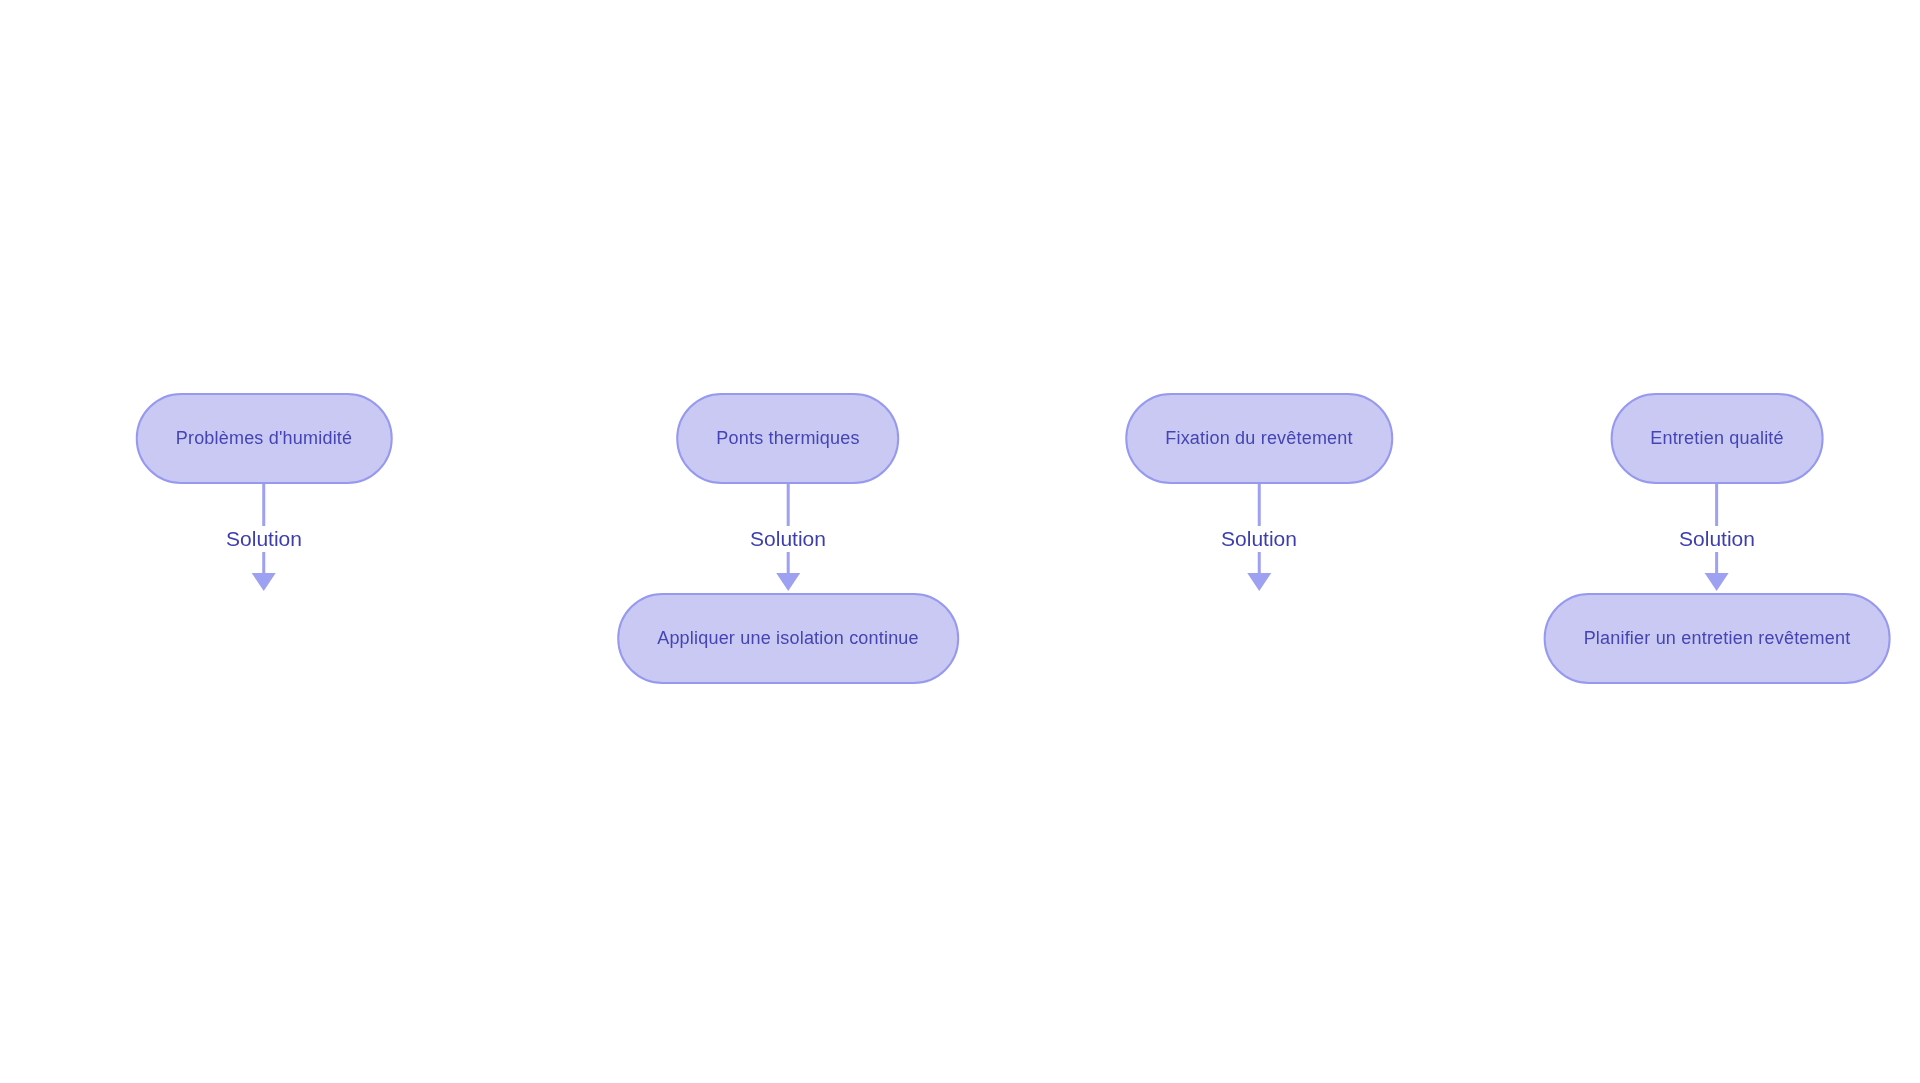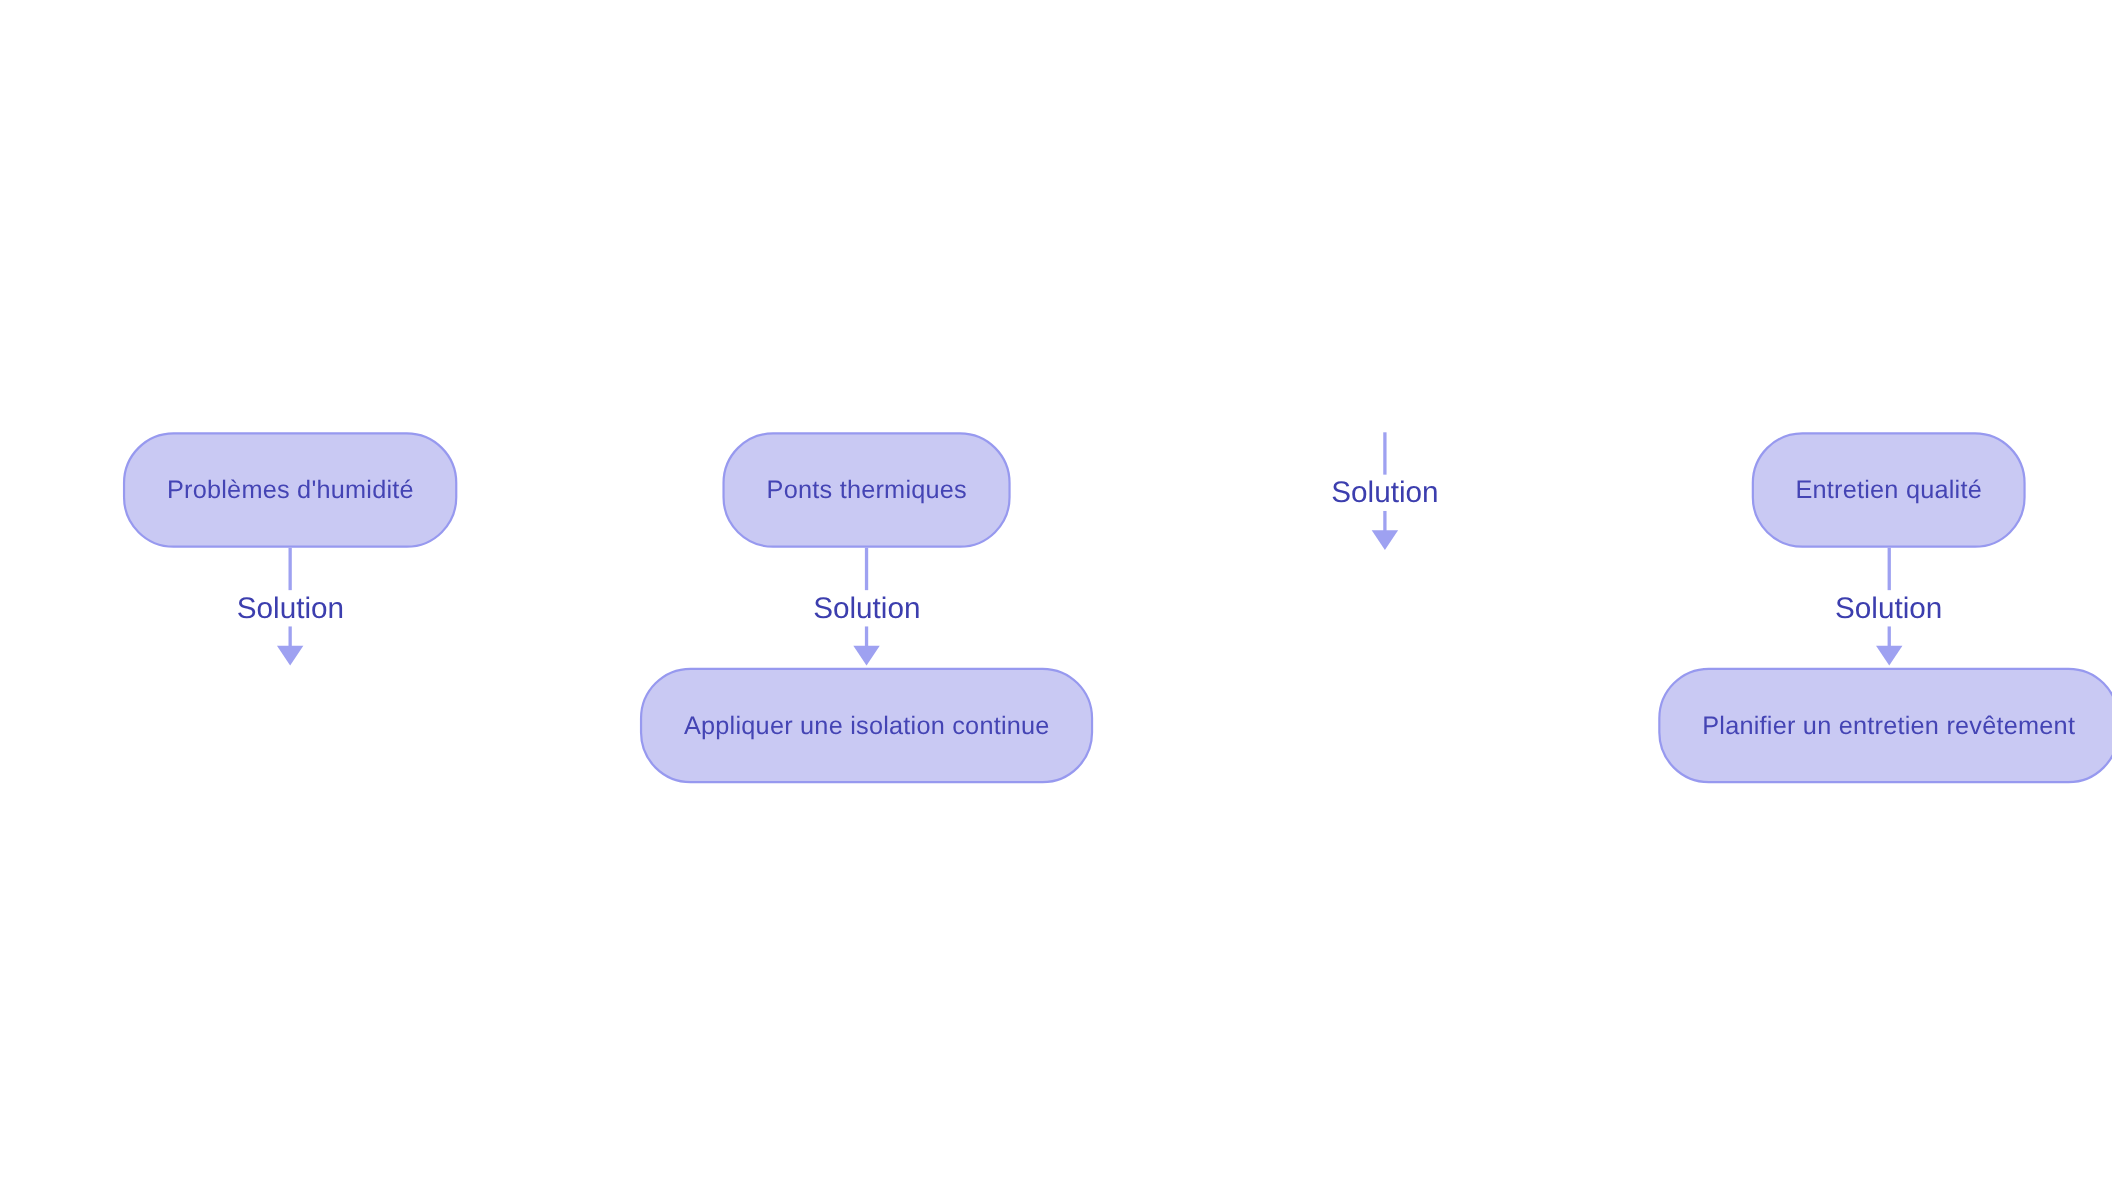--- a/index.html
+++ b/index.html
@@ -20,30 +20,30 @@
   .flow-column{
     position:absolute;
     top:393px;
     transform:translateX(-50%);
     display:flex;
     flex-direction:column;
     align-items:center;
   }
   .pill{
     box-sizing:border-box;
-    height:105px;
+    height:91px;
     padding:0 38px;
     border:2px solid var(--node-border);
     border-radius:46px;
     background:var(--node-fill);
     display:flex;
     align-items:center;
     justify-content:center;
     white-space:nowrap;
-    font-size:23px;
+    font-size:18px;
     color:var(--node-text);
     letter-spacing:0.2px;
   }
   .connector{
     position:relative;
     width:60px;
     height:109px;
   }
   .connector .line{
     position:absolute;
@@ -64,21 +64,21 @@
     border-right:12px solid transparent;
     border-top:18px solid var(--arrow);
   }
   .connector .edge-label{
     position:absolute;
     left:50%;
     top:50%;
     transform:translate(-50%,-50%);
     background:#ffffff;
     padding:1px 8px;
-    font-size:27px;
+    font-size:21px;
     color:var(--label-text);
     white-space:nowrap;
     z-index:2;
   }
   
   .col-0{left:264px;}
   .col-1{left:788px;}
   .col-2{left:1259px;}
   .col-3{left:1717px;}
 </style>
@@ -106,20 +106,23 @@
       <div class="line"></div>
       <div class="edge-label">Solution</div>
       <div class="arrowhead"></div>
     </div>
     <div class="pill">
       <span>Appliquer une isolation continue</span>
     </div>
   </div>
 
   <div class="flow-column col-2">
+    <div class="pill">
+      <span>Fixation du revêtement</span>
+    </div>
     <div class="connector">
       <div class="line"></div>
       <div class="edge-label">Solution</div>
       <div class="arrowhead"></div>
     </div>
   </div>
 
   <div class="flow-column col-3">
     <div class="pill">
       <span>Entretien qualité</span>

